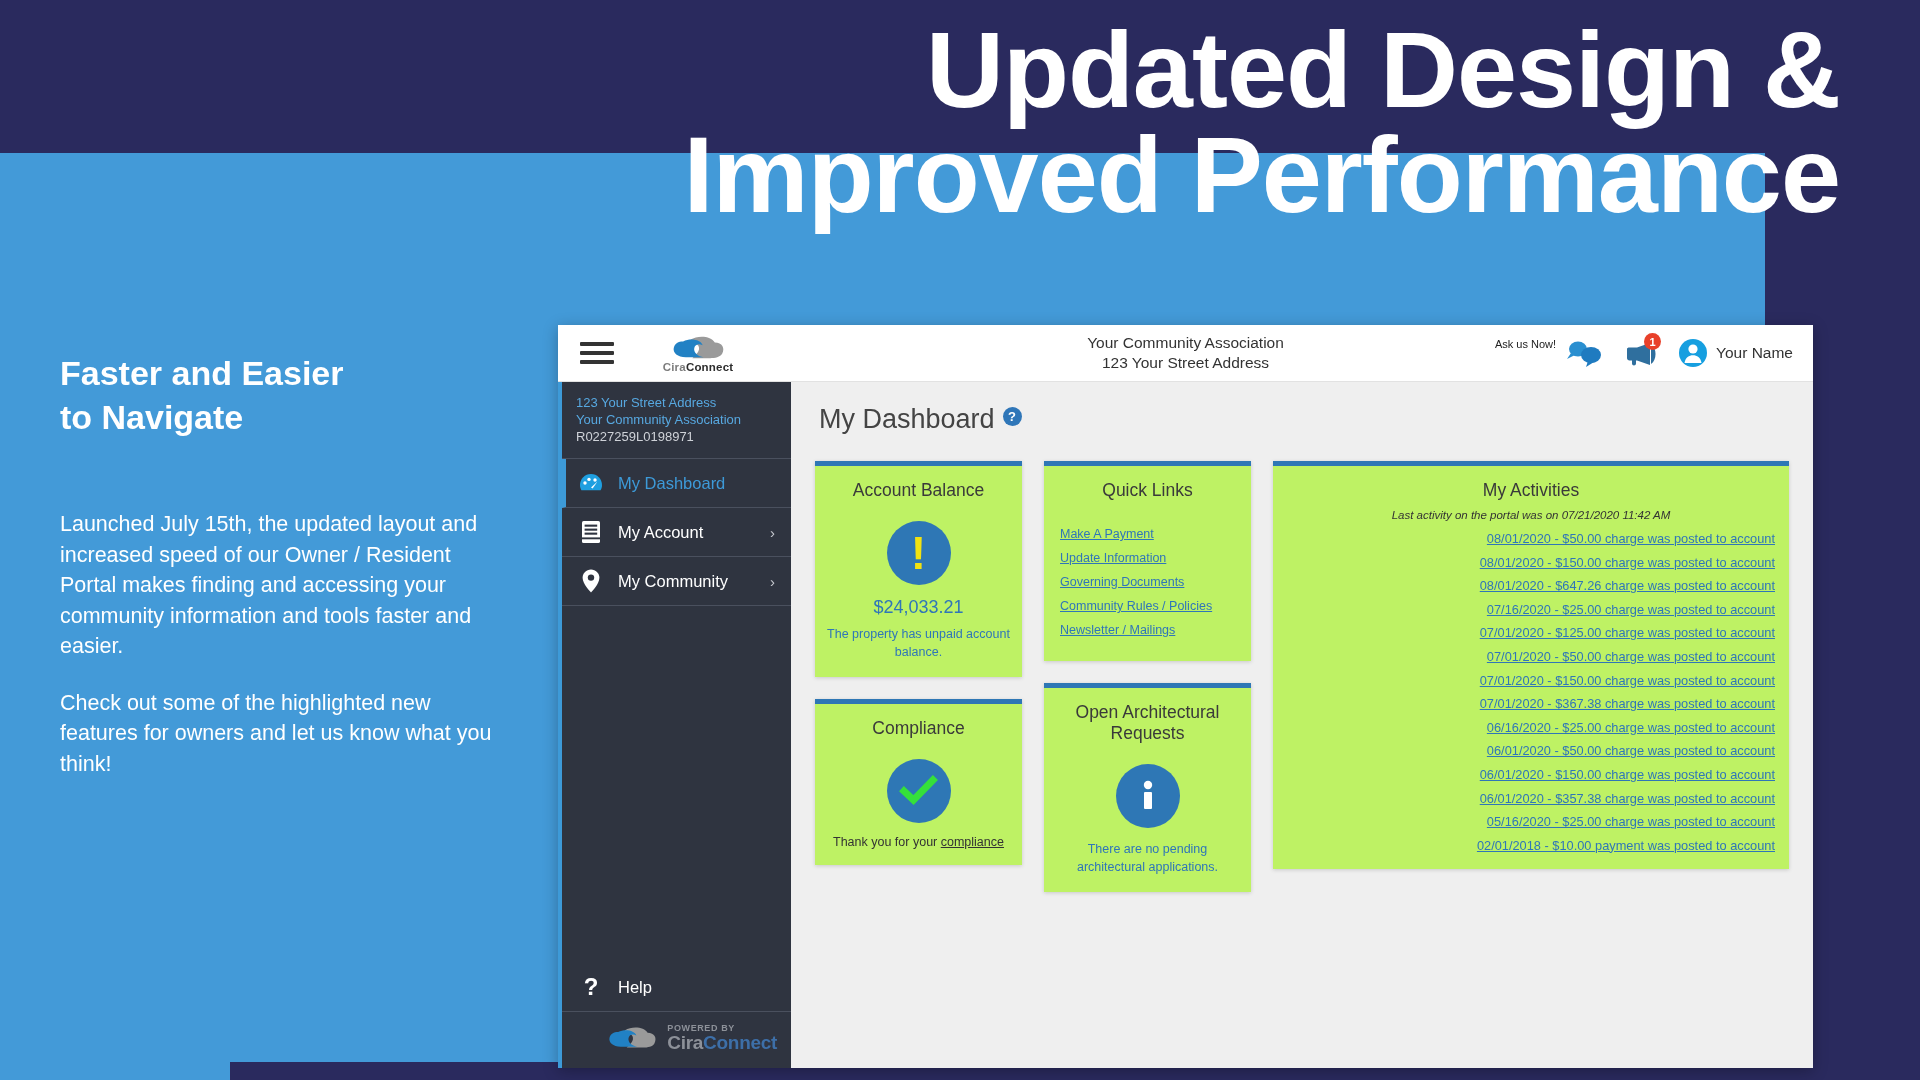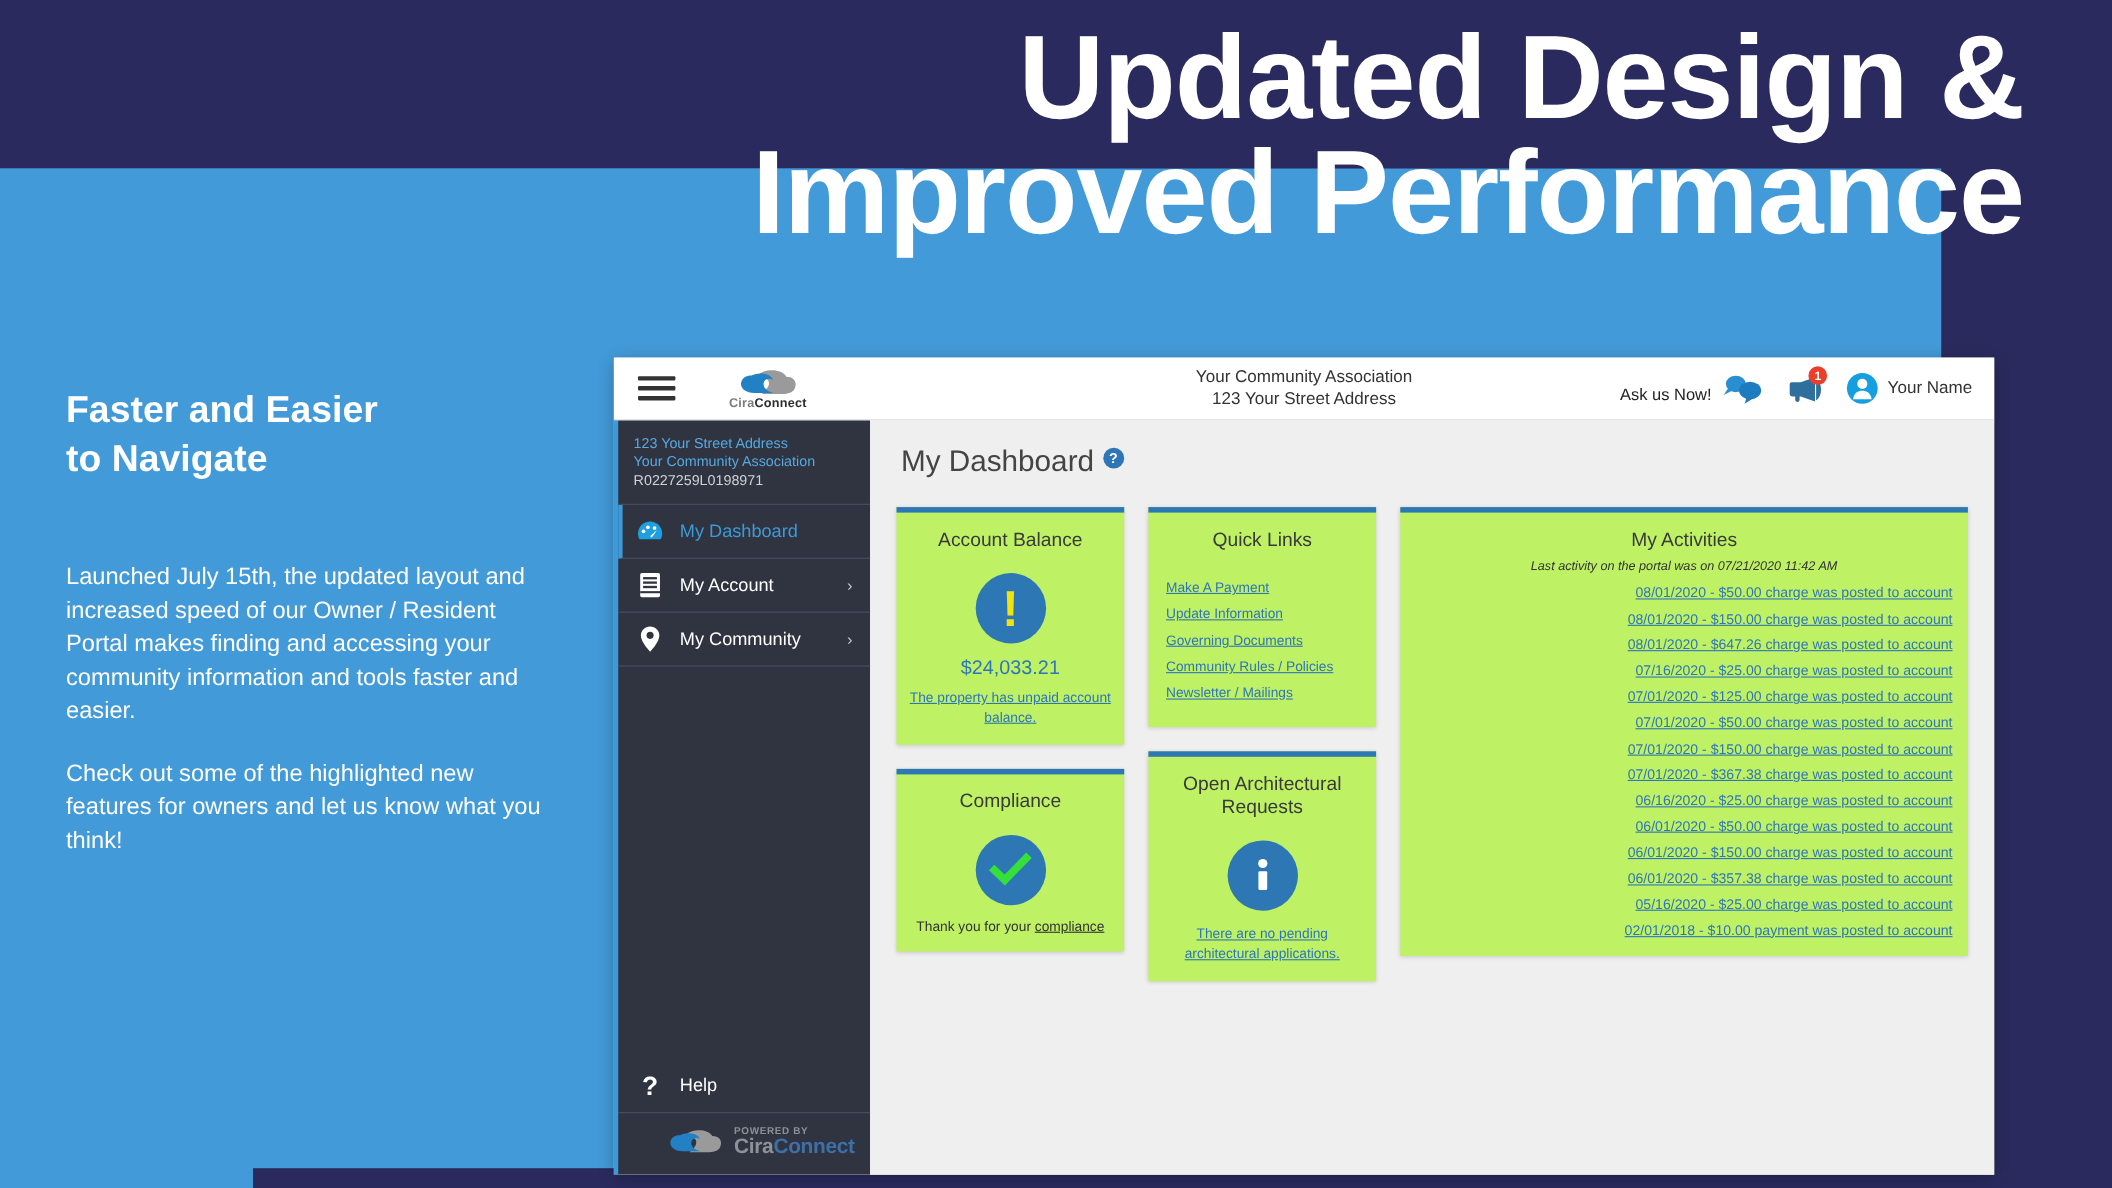--- a/index.html
+++ b/index.html
@@ -109,22 +109,22 @@
 
   .assoc-block {
     position: absolute; left: 50%; transform: translateX(-50%);
     text-align: center; font-size: 15.5px; color: #333; line-height: 1.3;
   }
   .topbar-right {
     position: absolute; right: 20px;
     display: flex; align-items: center; gap: 18px;
   }
   .ask-us {
-    display: flex; align-items: flex-end; gap: 6px;
-    font-size: 15px; color: #222; cursor: pointer;
+    display: flex; align-items: flex-start; gap: 6px;
+    font-size: 11px; color: #222; cursor: pointer;
   }
   .bell-wrap { position: relative; width: 36px; height: 32px; cursor: pointer; }
   .badge {
     position: absolute; right: -1px; top: -4px;
     background: #e8402a; color: #fff; border-radius: 50%;
     width: 17px; height: 17px; font-size: 11px; font-weight: bold;
     display: flex; align-items: center; justify-content: center;
   }
   .user-wrap { display: flex; align-items: center; gap: 8px; cursor: pointer; }
   .user-name { font-size: 15.5px; color: #333; }
@@ -191,21 +191,21 @@
   }
   .card-title { font-size: 17.5px; color: #3a3a3a; text-align: center; font-weight: 400; }
   .circle {
     width: 64px; height: 64px; border-radius: 50%;
     background: #2e77b5; display: flex; align-items: center; justify-content: center;
     margin: 20px 0 12px 0;
   }
   .bang { color: #f2e211; font-size: 46px; font-weight: bold; line-height: 0.92; }
   .amount { font-size: 18px; color: #2f76b8; margin-bottom: 7px; }
   .card-link {
-    font-size: 12.5px; color: #2f76b8; text-decoration: underline;
+    font-size: 12.5px; color: #2f76b8; 
     text-align: center; line-height: 1.45; cursor: pointer;
   }
   .card-note { font-size: 12.5px; color: #333; text-align: center; }
 
   .card.quick { align-items: stretch; padding-bottom: 24px; }
   .quick-list { margin-top: 26px; display: flex; flex-direction: column; gap: 10px; padding-left: 4px; }
   .quick-list a {
     font-size: 12.5px; color: #2f76b8; text-decoration: underline; cursor: pointer;
   }
 

